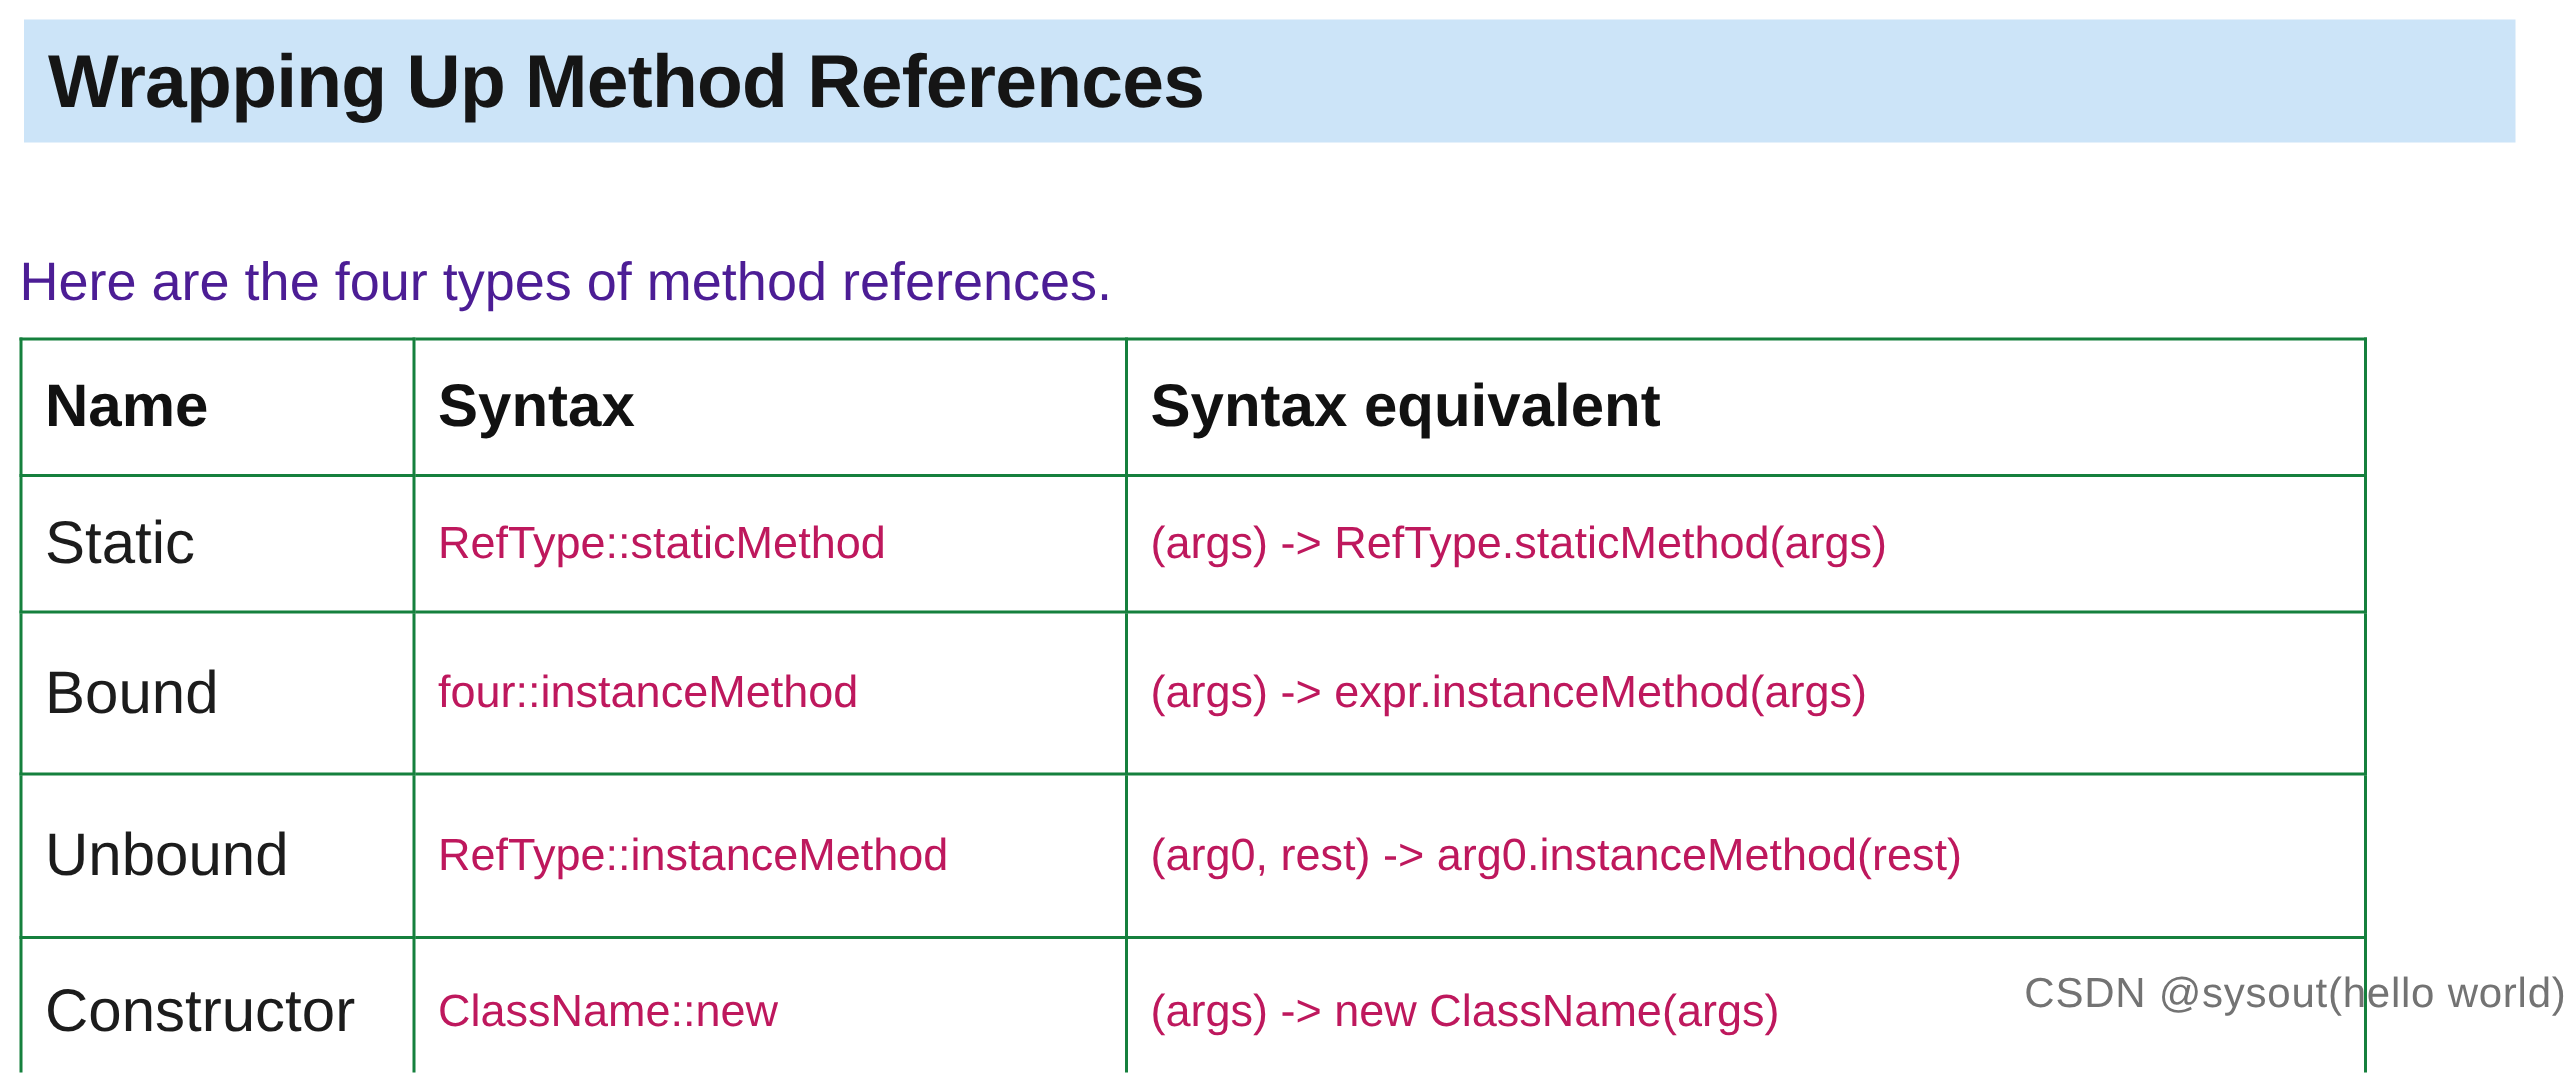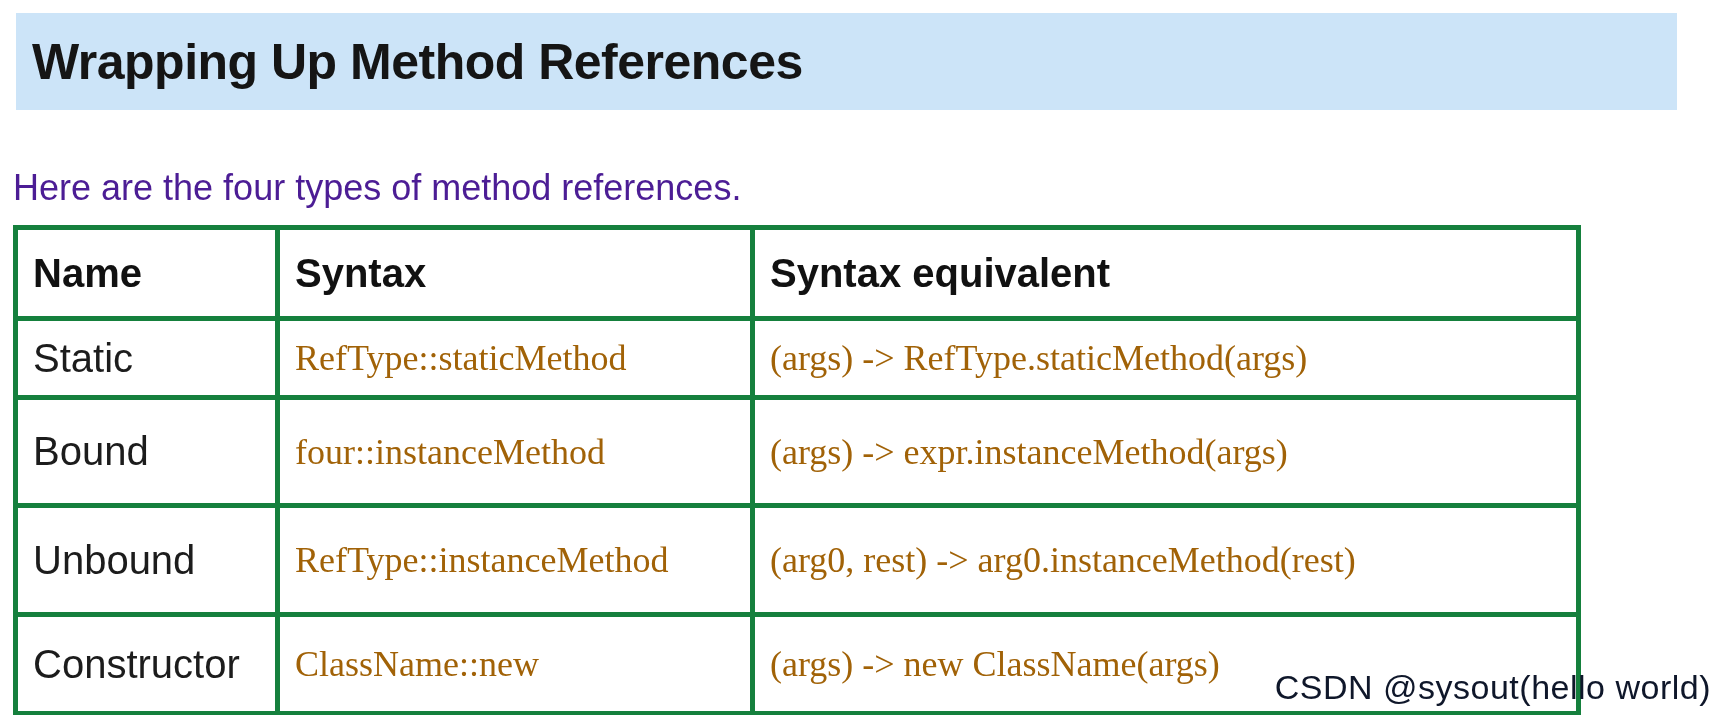--- a/index.html
+++ b/index.html
@@ -6,21 +6,21 @@
   body {
     font-family: "Liberation Sans", sans-serif;
     color: #1c1c1c;
     width: 1713px; height: 715px;
     position: relative;
     overflow: hidden;
   }
   .title-bar {
     position: absolute;
     left: 16px; top: 13px;
-    width: 1661px; height: 97px;
+    width: 1661px; height: 82px;
     background: #cce4f8;
     display: flex;
     align-items: center;
   }
   .title-bar h1 {
     margin: 0;
     padding-left: 16px;
     font-size: 50px;
     font-weight: 700;
     color: #151515;
@@ -34,56 +34,56 @@
     color: #4c1d95;
   }
   table.mr-table {
     position: absolute;
     left: 13px; top: 225px;
     border-collapse: collapse;
     table-layout: fixed;
     width: 1563px;
   }
   table.mr-table th, table.mr-table td {
-    border: 5px solid #15803d;
+    border: 2px solid #15803d;
     vertical-align: middle;
     text-align: left;
     padding: 0 0 0 15px;
     overflow: hidden;
     white-space: nowrap;
   }
   col.c-name   { width: 262px; }
   col.c-syntax { width: 475px; }
   col.c-lambda { width: 826px; }
   tr.r-head   { height: 91px; }
-  tr.r-static { height: 79px; }
+  tr.r-static { height: 91px; }
   tr.r-bound  { height: 108px; }
   tr.r-unbound{ height: 109px; }
   tr.r-ctor   { height: 99px; }
   th.hdr {
     font-size: 40px;
     font-weight: 700;
     color: #111111;
   }
   td.name-cell {
     font-size: 40px;
     font-weight: 400;
     color: #1c1c1c;
   }
   td.code-cell {
-    font-family: Liberation Serif, serif;
-    font-size: 36px;
-    color: #a16207;
+    font-family: Liberation Sans, sans-serif;
+    font-size: 30px;
+    color: #be185d;
     padding-left: 17px;
   }
   .watermark {
     position: absolute;
-    right: 2px; top: 668px;
-    font-size: 34px;
-    color: #0f172a;
+    right: 2px; top: 646px;
+    font-size: 28px;
+    color: #737373;
     letter-spacing: 0.5px;
     white-space: nowrap;
   }
 </style>
 </head>
 <body>
 
 <div class="title-bar">
   <h1>Wrapping Up Method References</h1>
 </div>

